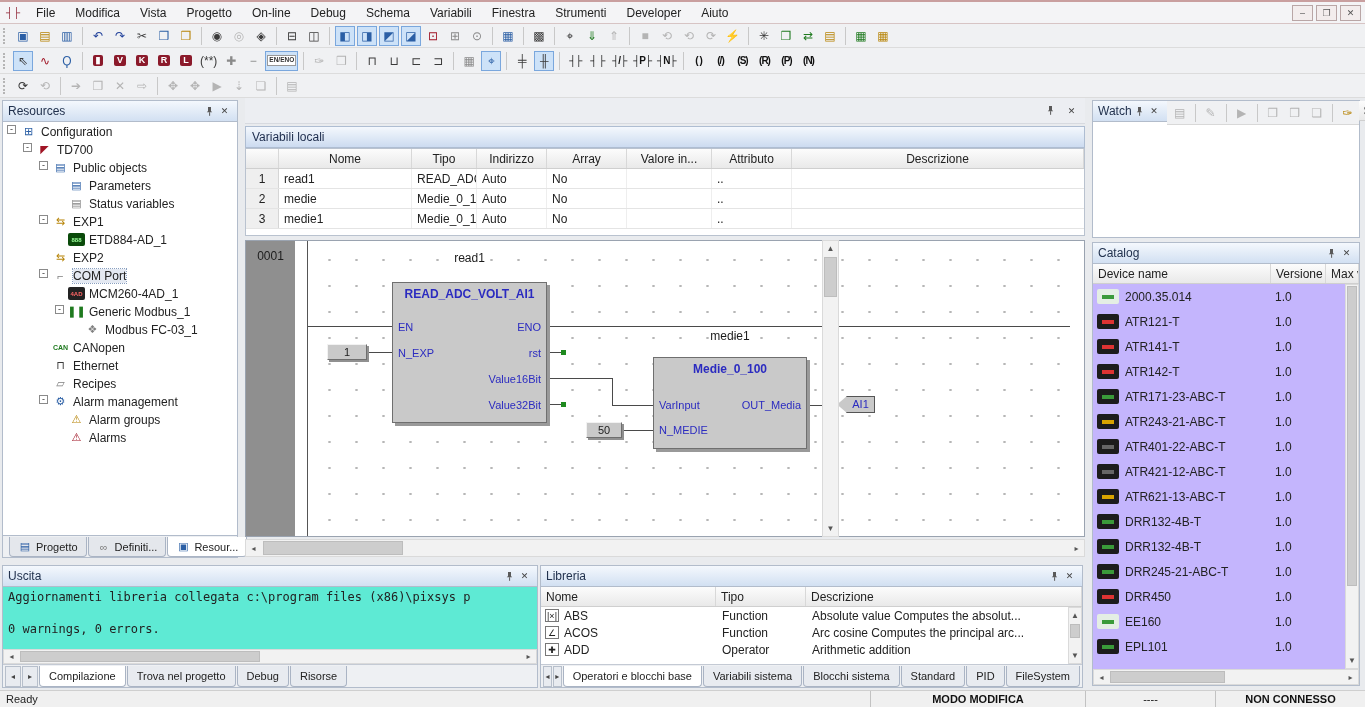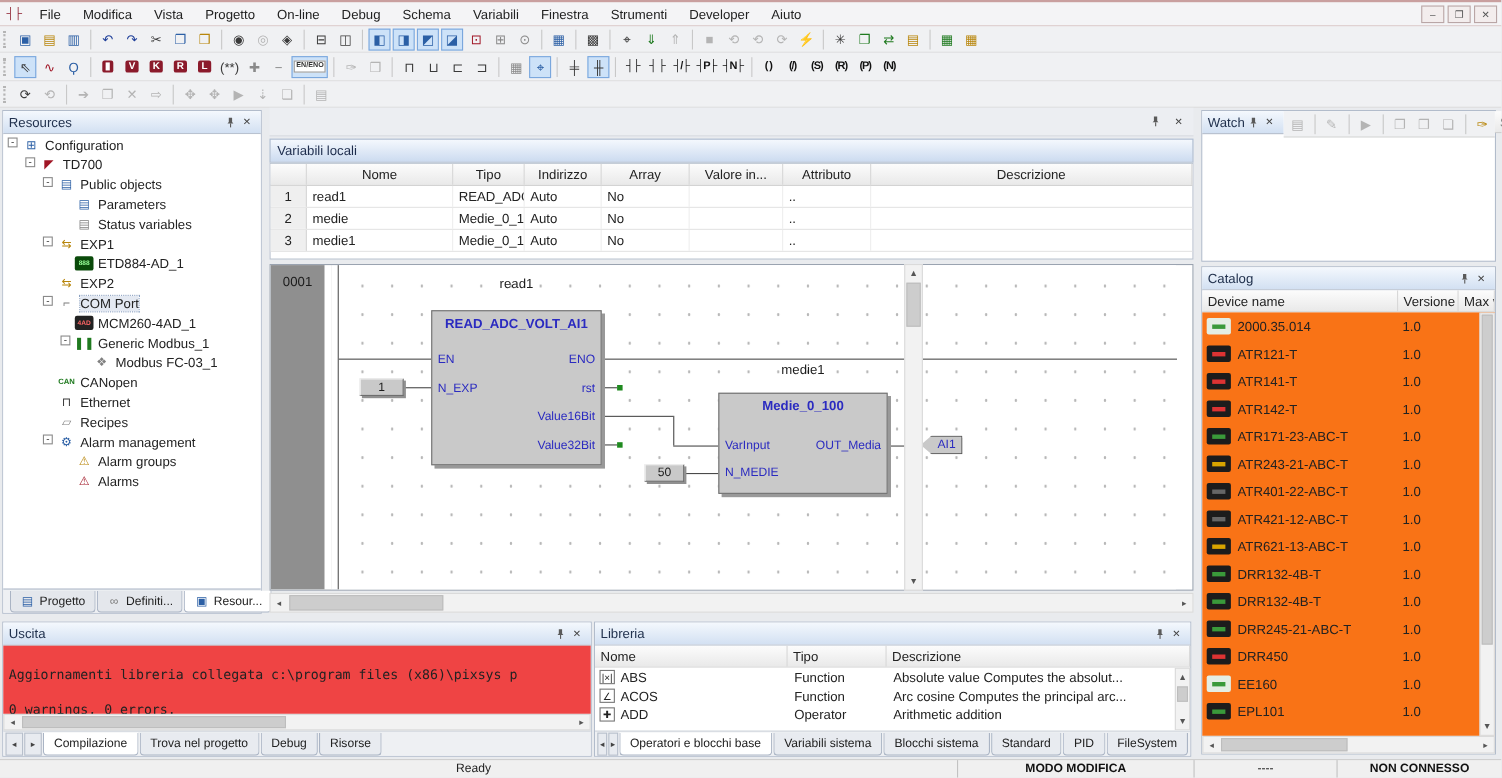--- a/index.html
+++ b/index.html
@@ -110,52 +110,52 @@
   .schema-hsb { left:245px; top:441px; width:840px; height:18px; position:absolute; }
 
   
   .watch { left:1092px; top:2px; width:268px; height:138px; display:flex; flex-direction:row; }
   .watch-toolbar { height:24px; background:#f0f1f3; border-bottom:1px solid #d8d8d8; display:flex; align-items:center; padding-left:2px; }
   .watch-body { flex:1; background:#fff; }
   .wc0{width:135px;} .wc1{width:80px;} .wc2{flex:1; border-right:none;}
 
   
   .catalog { left:1092px; top:144px; width:268px; height:444px; display:flex; flex-direction:column; }
-  .cat-list { flex:1; overflow:hidden; position:relative; background:#f97316; }
+  .cat-list { flex:1; overflow:hidden; position:relative; background:#c4b5fd; }
   .cat-row { display:flex; align-items:center; height:25px; }
   .dev-icon { width:22px; height:15px; background:#1c1c1c; border-radius:2px; margin:0 6px 0 4px; display:flex; align-items:center; justify-content:center; flex:0 0 22px; }
   .dev-icon::before { content:""; width:12px; height:4px; background:#888; }
   .dev-icon[data-tone="red"]::before{background:#d33;} .dev-icon[data-tone="green"]::before{background:#3a9a3a;}
   .dev-icon[data-tone="amber"]::before{background:#d8a400;} .dev-icon[data-tone="dark"]::before{background:#666;}
   .dev-icon[data-tone="light"]{background:#e4eee4;} .dev-icon[data-tone="light"]::before{background:#3a9a3a;}
   .cat-name { width:150px; overflow:hidden; white-space:nowrap; }
   .cat-ver { width:55px; }
   .cc0{width:178px;} .cc1{width:55px;} .cc2{flex:1; border-right:none;}
   .cat-vsb { position:absolute; right:0; top:0; width:14px; height:100%; }
 
   
   .uscita { left:2px; top:467px; width:536px; height:123px; display:flex; flex-direction:column; }
-  .out-body { flex:1; background:#ef4444; font-family:"DejaVu Sans Mono", monospace; font-size:12px; padding:19px 5px; position:relative; overflow:hidden; }
+  .out-body { flex:1; background:#5eead4; font-family:"DejaVu Sans Mono", monospace; font-size:12px; padding:3px 5px; position:relative; overflow:hidden; }
   .out-line { min-height:16px; white-space:pre; }
   .bottom-tabs { height:23px; display:flex; align-items:stretch; background:#eef0f3; border-top:1px solid #c4cad4; padding:1px 2px 0 2px; gap:1px; }
   .tab-nav { width:16px; display:flex; align-items:center; justify-content:center; font-size:8px; color:#444; border:1px solid #b7bfcb; background:#e8ebf0; }
   .btab { padding:0 9px; display:flex; align-items:center; border:1px solid #aab4c4; border-top:none; border-radius:0 0 4px 4px; background:#e8ebf0; font-size:11px; white-space:nowrap; }
   .btab[data-active="true"] { background:#fff; }
 
   
   .libreria { left:540px; top:467px; width:543px; height:123px; display:flex; flex-direction:column; }
   .lib-body { flex:1; background:#fff; position:relative; overflow:hidden; }
   .lib-row { display:flex; align-items:center; height:17px; }
   .lib-icon { width:14px; height:13px; border:1px solid #777; margin:0 5px 0 4px; font-size:9px; display:flex; align-items:center; justify-content:center; flex:0 0 14px; background:#fff; }
   .lib-icon::before { content:attr(data-glyph); }
   .lc0{width:175px;} .lc1{width:90px;} .lc2{flex:1; border-right:none;}
   .lib-name{width:158px; overflow:hidden;} .lib-tipo{width:90px;} .lib-desc{flex:1; overflow:hidden; white-space:nowrap;}
 
   
-  .statusbar { position:absolute; left:0; top:690px; width:1365px; height:17px; background:#f0f0f0; border-top:1px solid #cfcfcf; display:flex; align-items:center; font-size:11px;text-align:center; }
+  .statusbar { position:absolute; left:0; top:690px; width:1365px; height:17px; background:#f0f0f0; border-top:1px solid #cfcfcf; display:flex; align-items:center; font-size:11px; }
   .status-ready { flex:1; padding-left:6px; }
   .status-seg { height:100%; display:flex; align-items:center; justify-content:center; border-left:1px solid #c2c2c2; font-weight:700; color:#111; }
   .seg-mode { width:215px;margin-left:15px; } .seg-progress { width:130px; font-weight:400; } .seg-conn { width:150px; }
 
   .pin-svg { display:block; }
 </style>
 </head>
 <body>
 
 <div class="app">

